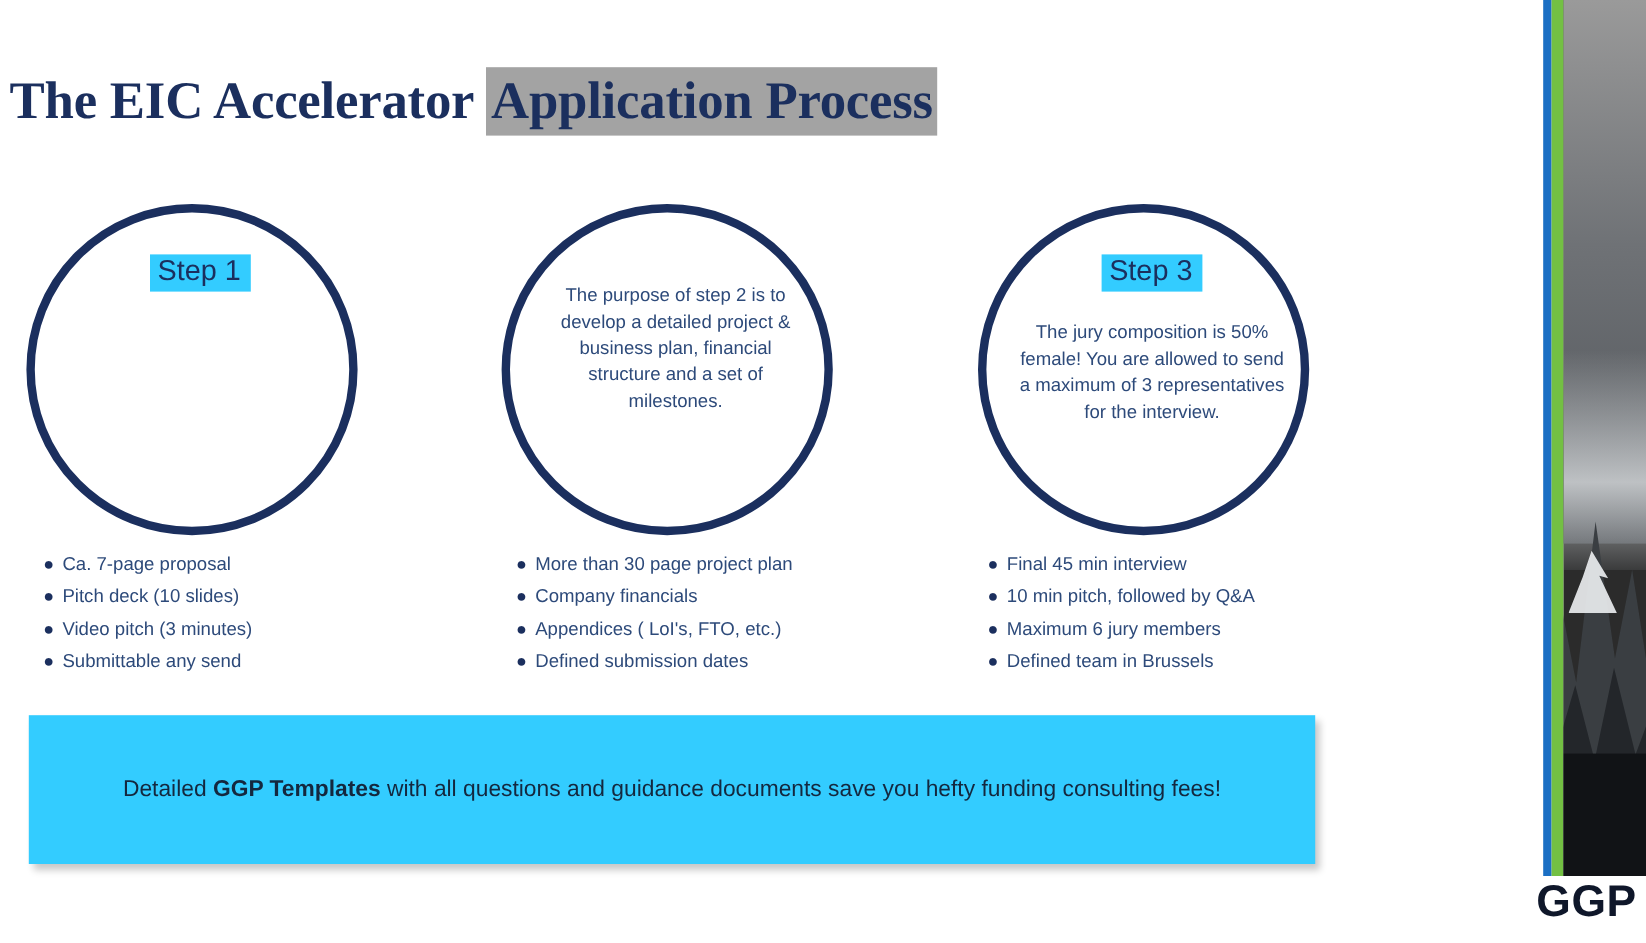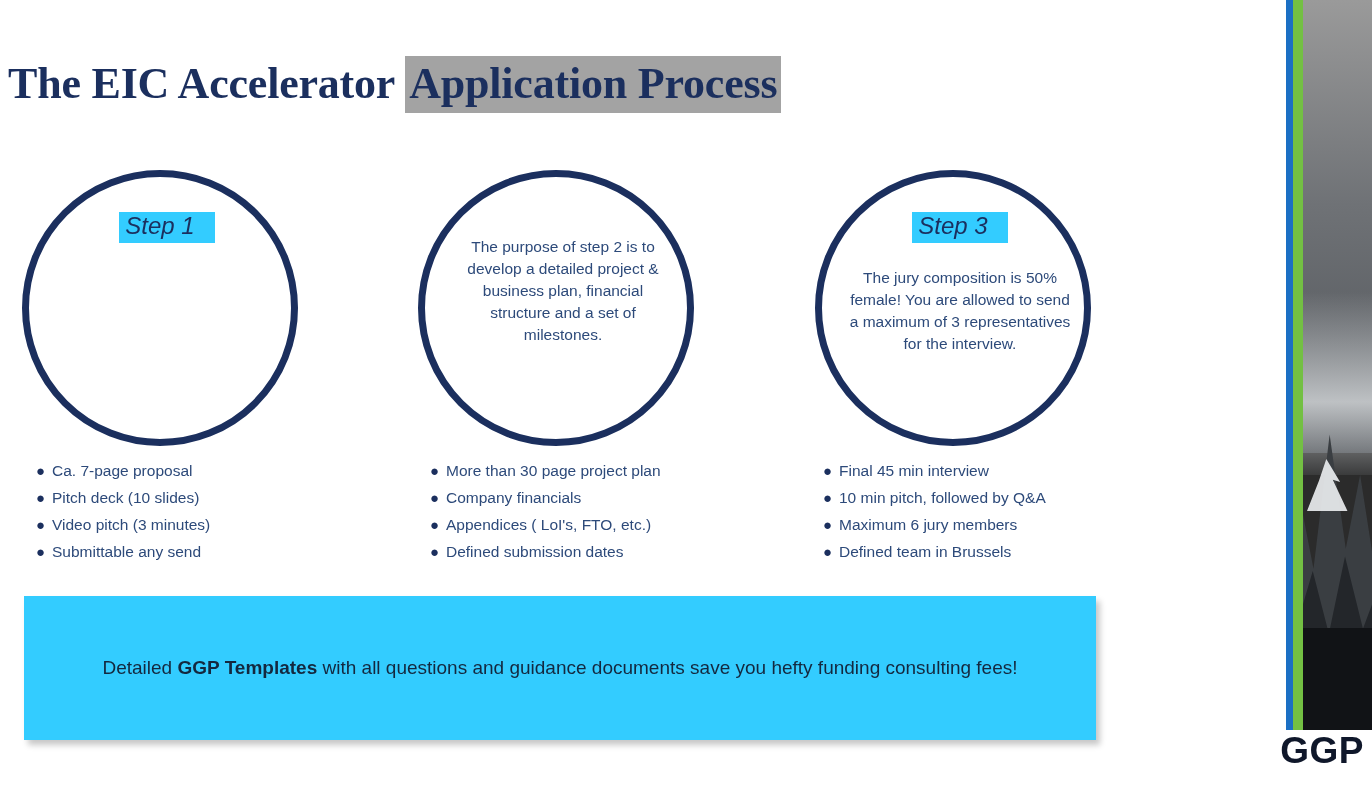--- a/index.html
+++ b/index.html
@@ -69,23 +69,22 @@
     right: 30px;
     top: 42px;
     text-align: center;
   }
   .step-label {
     display: inline-block;
     background: #33ccff;
     color: #1b2f5e;
     font-size: 24px;
     line-height: 1.12;
-    padding: 1px 20px 3px 6px;
+    padding: 1px 8px 3px 6px;
     font-family: "Liberation Sans", sans-serif;
-    font-style: italic;
   }
   .step-text {
     margin-top: 24px;
     font-size: 15.5px;
     line-height: 1.42;
     color: #2d4a7a;
     padding: 0 4px;
   }
 
   
@@ -120,21 +119,21 @@
     color: #2d4a7a;
     white-space: nowrap;
   }
 
   
   #banner {
     position: absolute;
     left: 24px;
     top: 596px;
     width: 1072px;
-    height: 144px;
+    height: 124px;
     background: #33ccff;
     box-shadow: 4px 5px 6px rgba(0,0,0,0.22);
     display: flex;
     align-items: center;
     justify-content: center;
   }
   #banner-text {
     width: 1010px;
     text-align: center;
     color: #14283f;

